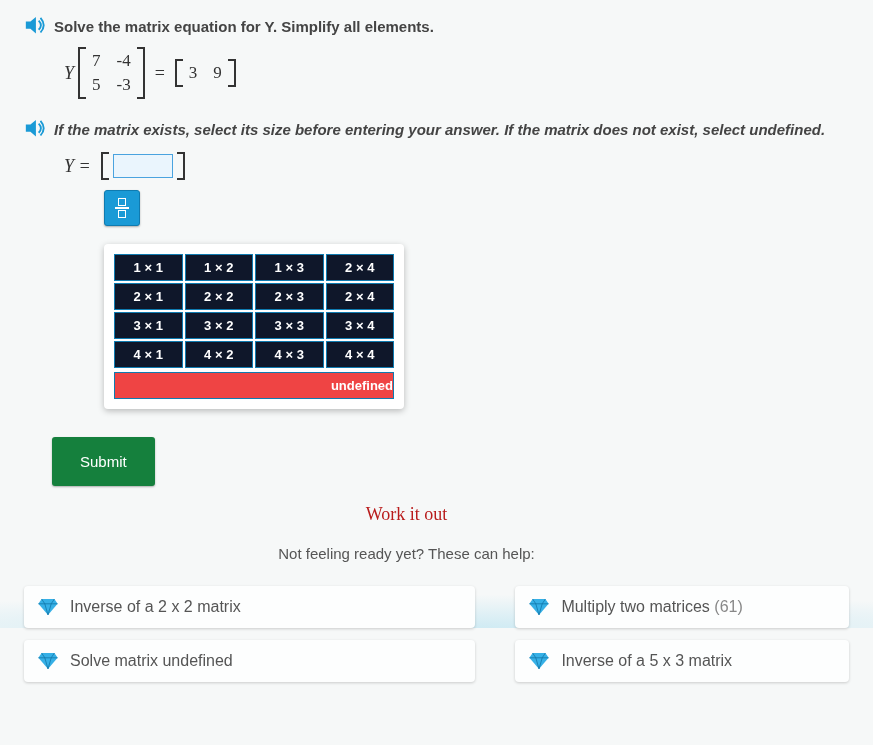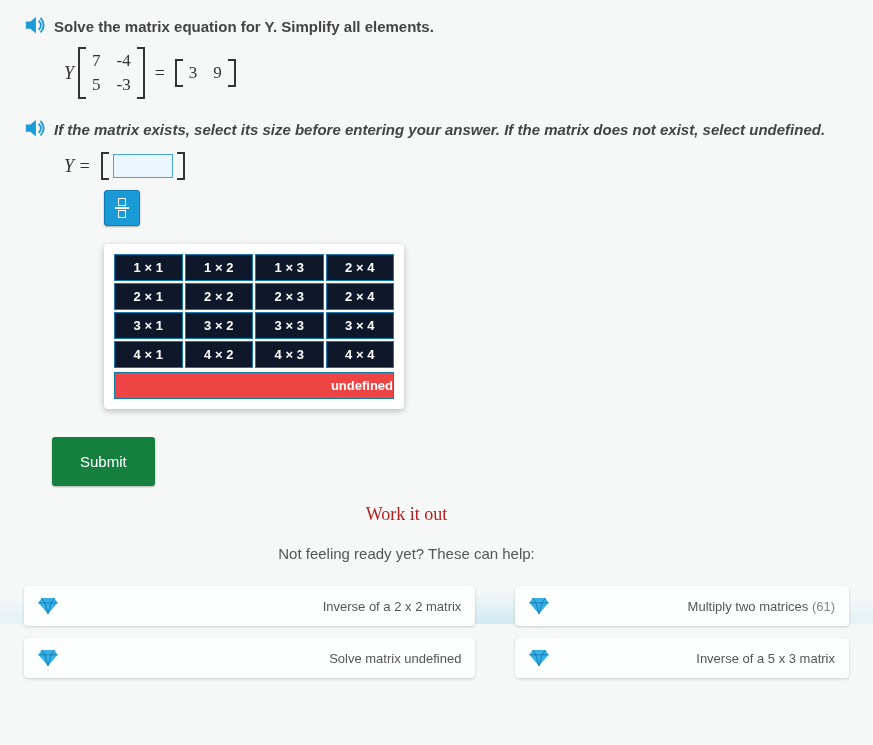--- a/index.html
+++ b/index.html
@@ -76,21 +76,21 @@
   .help-section { margin-top: 18px; }
   .help-title { text-align: center; font-family: Georgia, serif; font-size: 18px; color: #b91c1c; margin-right: 60px;}
   .help-sub { text-align: center; color: #555; font-size: 15px; margin-top: 20px; margin-right: 60px;}
   .help-grid {
     display: grid; grid-template-columns: 1.15fr 0.85fr; gap: 12px 40px; margin-top: 24px;
     padding-bottom: 10px;
   }
   .help-card {
     background: #fdfefe; border-radius: 4px; padding: 12px 14px; display: flex;
     align-items: center; gap: 12px; cursor: pointer; box-shadow: 0 1px 3px rgba(0,0,0,.18);
-    font-size: 13px; color: #555; justify-content: space-between;
+    font-size: 16px; color: #555;
   }
   .gem { width: 20px; height: 16px; flex: 0 0 auto; }
   .count { color: #888; }
   .wave {
     position: absolute; left: 0; right: 0; bottom: 80px; height: 80px;
     background: radial-gradient(ellipse 120% 60% at 50% 100%, rgba(180,225,240,.6) 0%, rgba(180,225,240,0) 70%);
     z-index: -1;
   }
 </style>
 </head>

